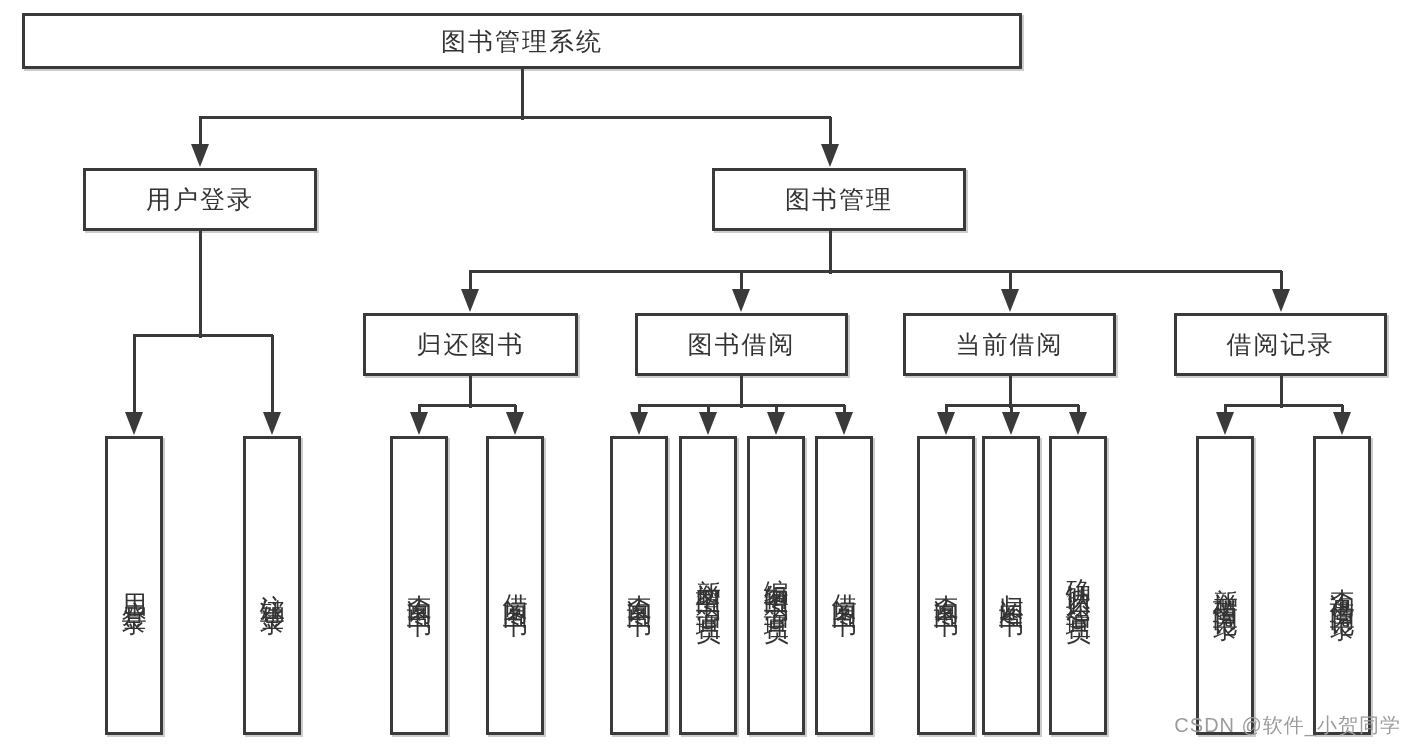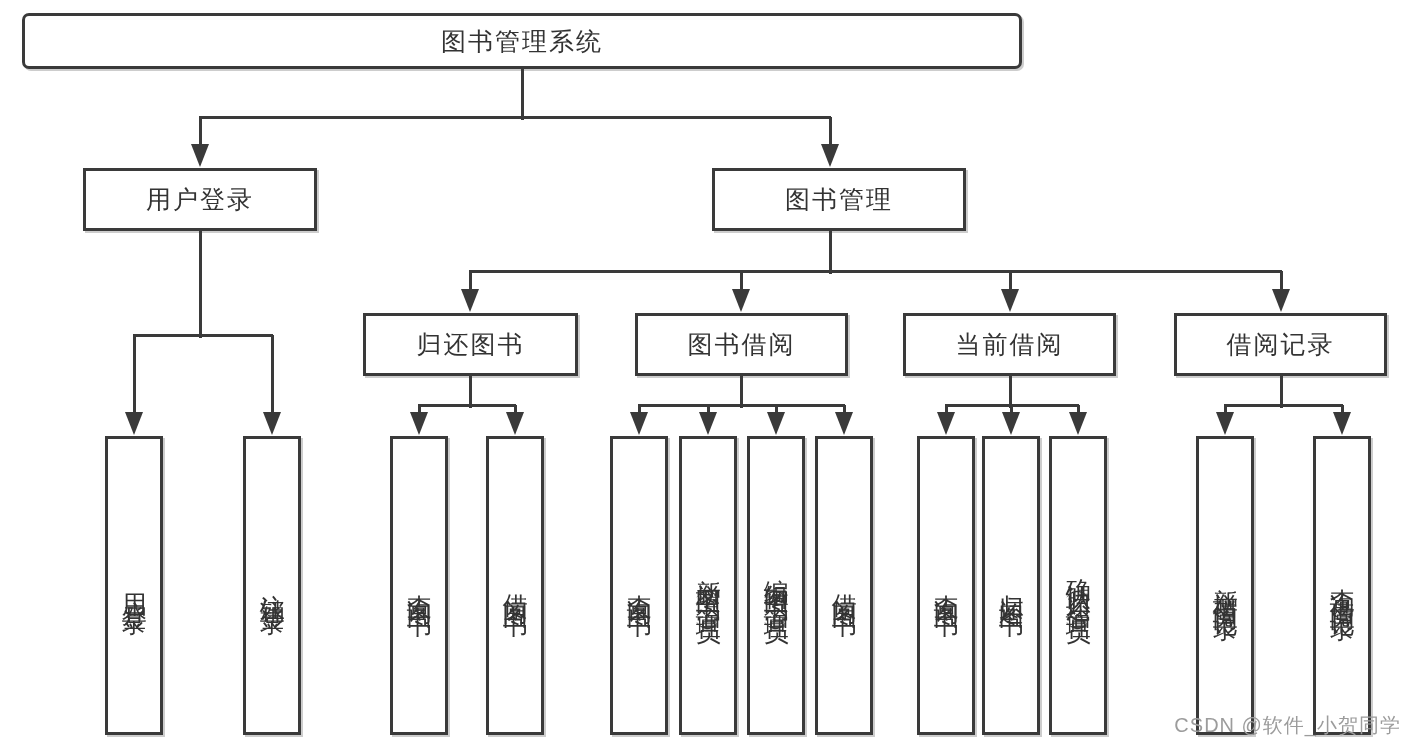--- a/index.html
+++ b/index.html
@@ -57,21 +57,21 @@
     z-index: 6;
     letter-spacing: 1px;
     white-space: nowrap;
   }
 </style>
 </head>
 <body>
 
 <div class="canvas" id="canvas">
   <div class="watermark" style="color: rgb(156, 156, 156);">CSDN @软件_小贺同学</div>
-<div class="box" style="left: 22px; top: 13px; width: 1000px; height: 56px; border-radius: 7px;">图书管理系统</div>
+<div class="box" style="left: 22px; top: 13px; width: 1000px; height: 56px;">图书管理系统</div>
     <div class="box" style="left: 83px; top: 168px; width: 234px; height: 63px;">用户登录</div>
     <div class="box" style="left: 712px; top: 168px; width: 254px; height: 63px;">图书管理</div>
     <div class="box" style="left: 363px; top: 313px; width: 215px; height: 63px;">归还图书</div>
     <div class="box" style="left: 635px; top: 313px; width: 213px; height: 63px;">图书借阅</div>
     <div class="box" style="left: 1174px; top: 313px; width: 213px; height: 63px;">借阅记录</div>
     <div class="box" style="left: 903px; top: 313px; width: 213px; height: 63px;">当前借阅</div>
     <div class="box vbox" style="left: 105px; top: 436px; width: 58px; height: 299px;">用户登录</div>
     <div class="box vbox" style="left: 243px; top: 436px; width: 58px; height: 299px;">注销登录</div>
     <div class="box vbox" style="left: 390px; top: 436px; width: 58px; height: 299px;">查询图书</div>
     <div class="box vbox" style="left: 486px; top: 436px; width: 58px; height: 299px;">借阅图书</div>

